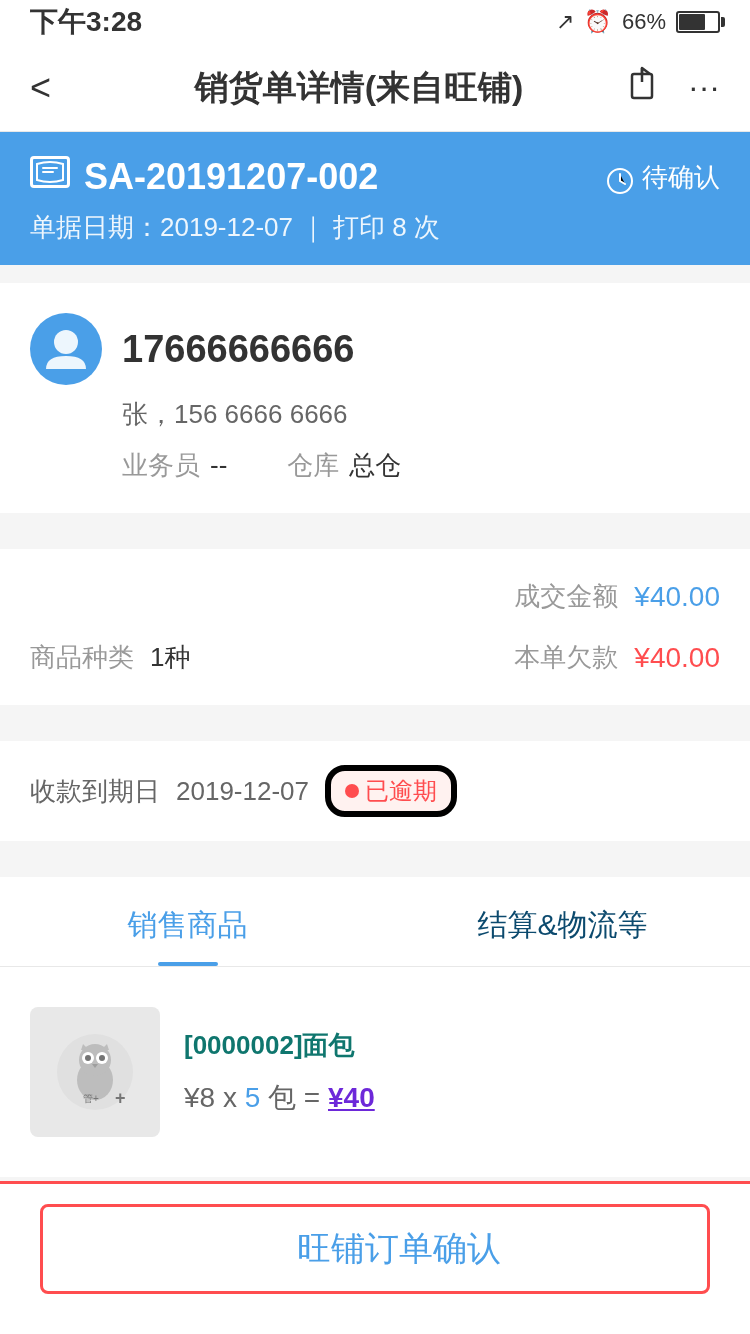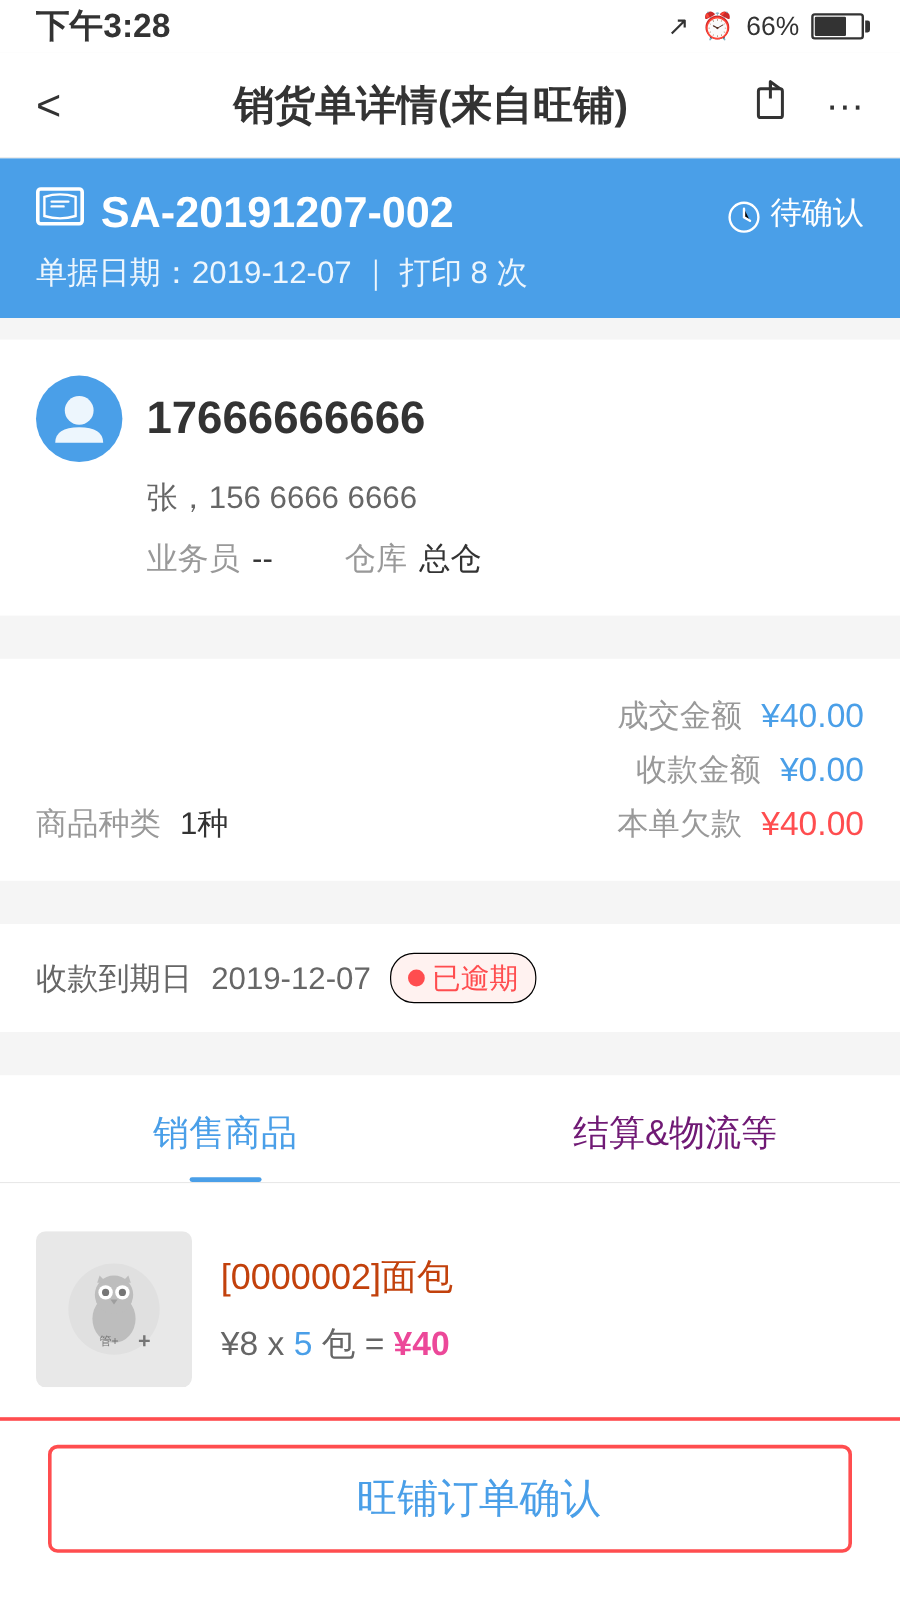--- a/index.html
+++ b/index.html
@@ -194,21 +194,21 @@
       align-items: center;
       gap: 16px;
       font-size: 26px;
     }
     .summary-label { color: #999; }
     .summary-value { color: #333; }
     .summary-right {
       display: flex;
       flex-direction: column;
       align-items: flex-end;
-      gap: 10px;
+      gap: 26px;
     }
     .amount-row {
       display: flex;
       align-items: center;
       gap: 16px;
       font-size: 26px;
     }
     .amount-label { color: #999; }
     .amount-value { color: #4a9fe8; font-size: 28px; }
     .amount-value.overdue { color: #ff4d4f; }
@@ -222,21 +222,21 @@
       align-items: center;
       gap: 16px;
       font-size: 26px;
       color: #666;
     }
     .overdue-badge {
       display: inline-flex;
       align-items: center;
       gap: 6px;
       background: #fff2f0;
-      border: 1px solid #000000;
+      border: 6px solid #000000;
       border-radius: 20px;
       padding: 4px 14px;
       color: #ff4d4f;
       font-size: 24px;
     }
     .overdue-dot {
       width: 14px;
       height: 14px;
       background: #ff4d4f;
       border-radius: 50%;
@@ -249,21 +249,21 @@
     }
     .tabs-row {
       display: flex;
       border-bottom: 1px solid #e8e8e8;
     }
     .tab-item {
       flex: 1;
       text-align: center;
       padding: 28px 0 20px;
       font-size: 30px;
-      color: #701a75;
+      color: #0c4a6e;
       cursor: pointer;
       position: relative;
     }
     .tab-item.active {
       color: #4a9fe8;
     }
     .tab-item.active::after {
       content: '';
       position: absolute;
       bottom: 0;
@@ -307,31 +307,31 @@
       background: #e8e8e8;
     }
     .owl-svg {
       width: 80px;
       height: 80px;
     }
     .product-info {
       flex: 1;
     }
     .product-name {
-      font-size: 30px;
-      color: #c2410c;
+      font-size: 26px;
+      color: #0f766e;
       margin-bottom: 16px;
-      font-weight: 400;
+      font-weight: 700;
     }
     .product-price-row {
       font-size: 28px;
       color: #666;
     }
     .price-qty { color: #4a9fe8; }
-    .price-total { color: #ec4899; font-weight: 600; }
+    .price-total { color: #6d28d9; font-weight: 600; text-decoration: underline; }
 
     
     .gray-area {
       background: #f5f5f5;
       height: 200px;
     }
 
     
     .bottom-bar {
       position: fixed;
@@ -452,24 +452,20 @@
     <div class="summary-left">
       <span class="summary-label">商品种类</span>
       <span class="summary-value">1种</span>
     </div>
     <div class="summary-right">
       <div class="amount-row">
         <span class="amount-label">成交金额</span>
         <span class="amount-value">¥40.00</span>
       </div>
       <div class="amount-row">
-        <span class="amount-label">收款金额</span>
-        <span class="amount-value">¥0.00</span>
-      </div>
-      <div class="amount-row">
         <span class="amount-label">本单欠款</span>
         <span class="amount-value overdue">¥40.00</span>
       </div>
     </div>
   </div>
 </div>
 
 <div class="divider"></div>
 
 <div class="payment-due-section">

